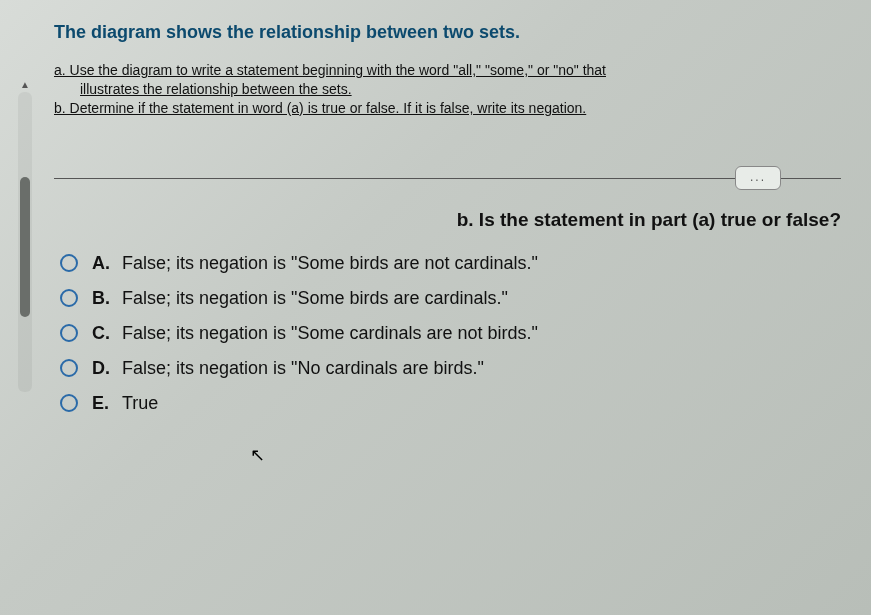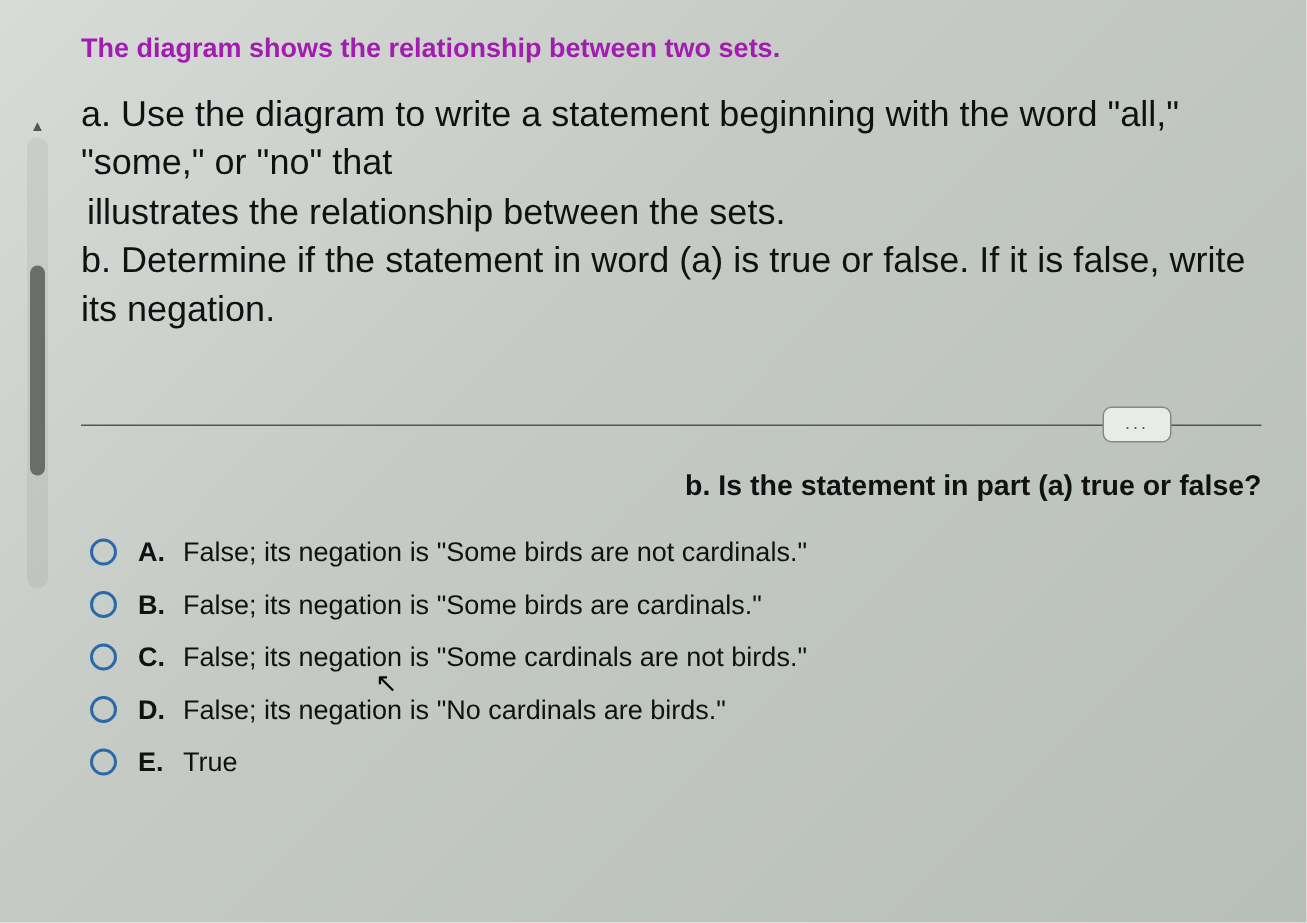--- a/index.html
+++ b/index.html
@@ -48,28 +48,29 @@
     height: 140px;
     background: #6a6e6a;
     border-radius: 5px;
   }
   .content {
     margin-left: 22px;
   }
   .intro {
     font-size: 18px;
     font-weight: bold;
-    color: #a21caf;
+    color: #0c4a6e;
     margin-bottom: 18px;
   }
   .subparts {
-    font-size: 24px;
+    font-size: 14px;
     line-height: 1.35;
     color: #111;
     margin-bottom: 24px;
+    text-decoration: underline;
   }
   .divider {
     position: relative;
     height: 1px;
     background: #555;
     margin: 60px 0 28px 0;
   }
   .expand-handle {
     position: absolute;
     right: 60px;
@@ -137,21 +138,21 @@
   <div class="scrollbar-track">
     <div class="scrollbar-thumb"></div>
   </div>
 
   <div class="content">
 
     <div class="intro">The diagram shows the relationship between two sets.</div>
 
     <div class="subparts">
       <div>a. Use the diagram to write a statement beginning with the word "all," "some," or "no" that</div>
-      <div style="margin-left:4px">illustrates the relationship between the sets.</div>
+      <div style="margin-left:26px">illustrates the relationship between the sets.</div>
       <div>b. Determine if the statement in word (a) is true or false. If it is false, write its negation.</div>
     </div>
 
     <div class="divider">
       <div class="expand-handle">...</div>
     </div>
 
     <div class="partb-question">b. Is the statement in part (a) true or false?</div>
 
     <div class="options">

